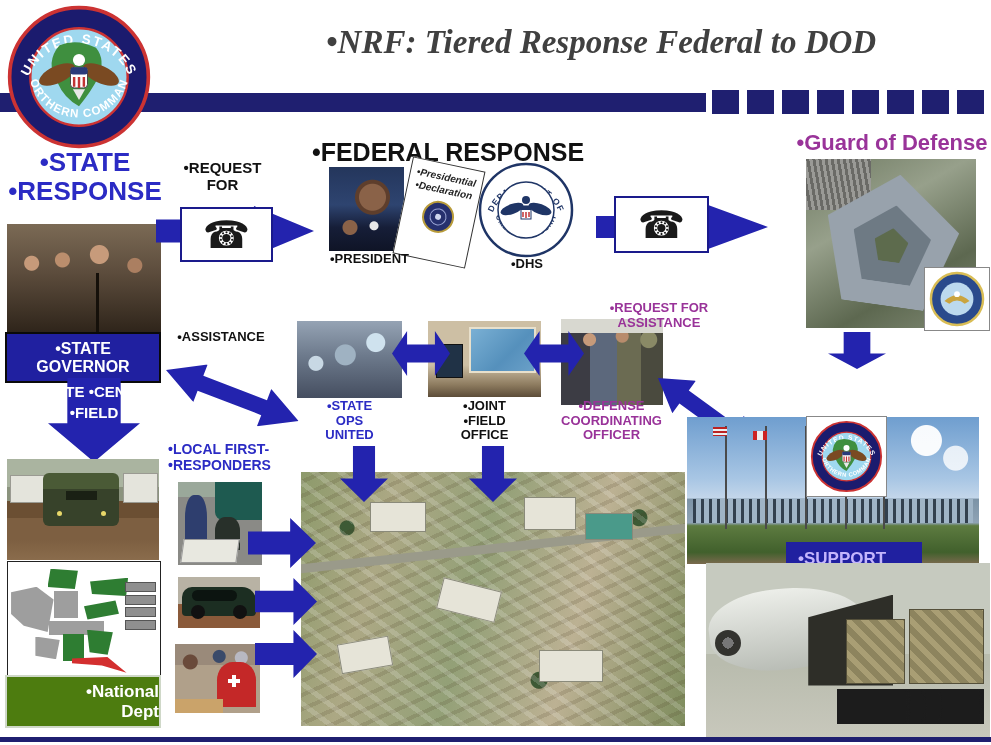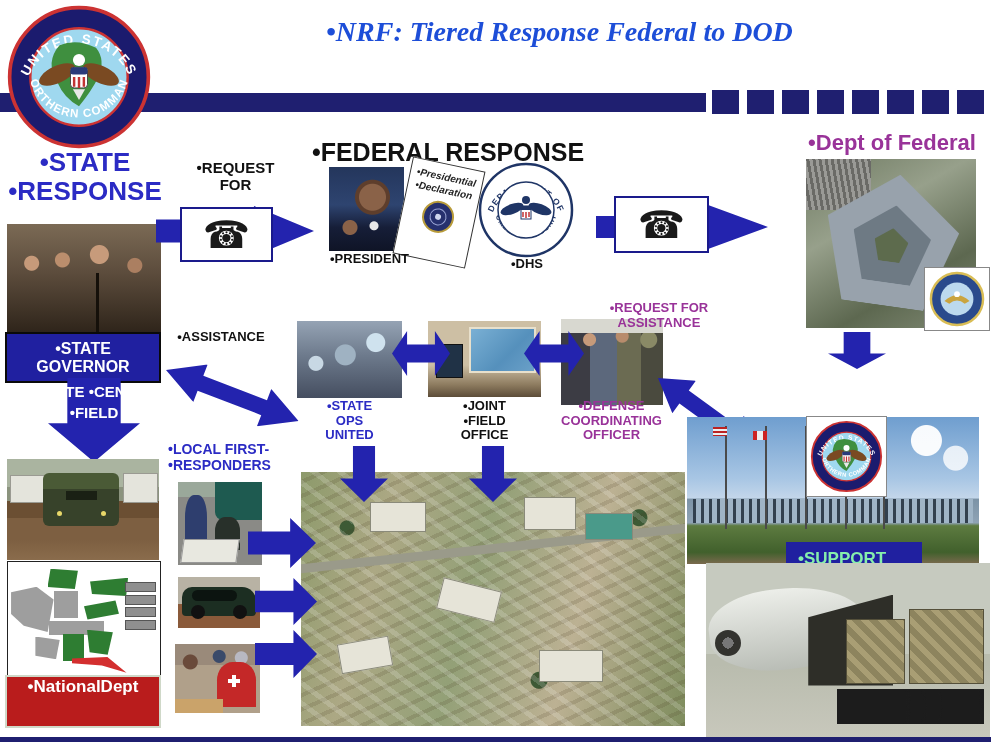--- a/index.html
+++ b/index.html
@@ -3,39 +3,39 @@
 <meta charset="utf-8">
 <style>
   html,body{margin:0;padding:0;background:#fff;}
   .stage{position:relative;width:991px;height:745px;background:#fff;overflow:hidden;
          font-family:"Liberation Sans",sans-serif;}
   .abs{position:absolute;}
   
   .topbar{left:0;top:93px;width:706px;height:19px;background:#1f1f70;}
   .blocks{left:712px;top:90px;width:279px;height:24px;display:flex;gap:8px;}
   .blk{width:27px;height:24px;background:#1f1f70;}
-  .title{left:326px;top:16px;width:665px;font-family:"Liberation Serif",serif;
-         font-style:italic;font-weight:bold;font-size:28px;color:#1d4ed8;white-space:nowrap;}
+  .title{left:326px;top:24px;width:665px;font-family:"Liberation Serif",serif;
+         font-style:italic;font-weight:bold;font-size:33px;color:#404040;white-space:nowrap;}
   .botbar{left:0;top:737px;width:991px;height:5px;background:#1f1f70;}
   
   .lbl{position:absolute;font-weight:bold;text-align:center;line-height:1.12;}
   .lbl span{display:block;}
-  .c-blue{color:#2b2bc4}.c-purple{color:#993399}.c-pink{color:#86efac}
+  .c-blue{color:#2b2bc4}.c-purple{color:#993399}.c-pink{color:#c4b5fd}
   .c-black{color:#111}
   
   .ar{background:#2323ae;}
   .ar-r{clip-path:polygon(0 27%,62% 27%,62% 0,100% 50%,62% 100%,62% 73%,0 73%);}
   .ar-d{clip-path:polygon(27% 0,73% 0,73% 58%,100% 58%,50% 100%,0 58%,27% 58%);}
   .ar-dd{clip-path:polygon(0 50%,26% 0,26% 30%,74% 30%,74% 0,100% 50%,74% 100%,74% 70%,26% 70%,26% 100%);}
   .ar-big{clip-path:polygon(21% 0,79% 0,79% 54%,100% 54%,50% 100%,0 54%,21% 54%);}
   
   .navybox{background:#2020a0;border:2px solid #0a0a0a;color:#fff;font-weight:bold;
            display:flex;flex-direction:column;justify-content:center;text-align:center;}
-  .greenbox{background:#b91c1c;border:2px solid #cfd8c8;color:#fff;font-weight:bold;
-            display:flex;flex-direction:row;justify-content:center;text-align:left;}
+  .greenbox{background:#4d7c0f;border:2px solid #cfd8c8;color:#fff;font-weight:bold;
+            display:flex;flex-direction:column;justify-content:center;text-align:right;}
   .phonebox{background:#fff;border:2px solid #1a1a8c;display:flex;align-items:center;justify-content:center;}
   .phoneglyph{font-size:38px;color:#1a1a1a;line-height:1;}
   
   .ph{position:absolute;overflow:hidden;}
   .ph-press{background:
     radial-gradient(circle at 16% 36%,#c69a7a 0 7px,transparent 8px),
     radial-gradient(circle at 36% 33%,#bb8e6d 0 7px,transparent 8px),
     radial-gradient(circle at 60% 28%,#c79b7b 0 9px,transparent 10px),
     radial-gradient(circle at 83% 38%,#ab7f61 0 7px,transparent 8px),
     linear-gradient(180deg,#7b6a55 0%,#5c4c3c 45%,#2e241a 100%);}
@@ -232,21 +232,21 @@
     <span>•ASSISTANCE</span>
   </div>
   <div class="abs ar ar-dd" style="left:166px;top:350px;width:142px;height:40px;transform:rotate(21deg);transform-origin:0 50%"></div>
   <div class="abs ar ar-big" style="left:48px;top:378px;width:92px;height:84px"></div>
   <div class="sad-text" style="left:30px;top:381px;width:128px">
     <span>•STATE</span>
     <span>•CENTER</span>
     <span>•FIELD</span>
   </div>
 
-  <div class="lbl c-black" style="left:188px;top:160px;width:95px;font-size:15px">
+  <div class="lbl c-black" style="left:175px;top:160px;width:95px;font-size:15px">
     <span>•REQUEST</span>
     <span>FOR</span>
   </div>
   <div class="abs ar ar-r" style="left:156px;top:206px;width:158px;height:50px"></div>
   <div class="abs phonebox" style="left:180px;top:207px;width:89px;height:51px">
     <span class="phoneglyph">☎</span>
   </div>
 
   <div class="lbl c-black" style="left:303px;top:138px;width:290px;font-size:25px">
     <span>•FEDERAL RESPONSE</span>
@@ -268,21 +268,21 @@
   <div class="lbl c-black" style="left:492px;top:257px;width:70px;font-size:13px">
     <span>•DHS</span>
   </div>
 
   <div class="abs ar ar-r" style="left:596px;top:203px;width:172px;height:48px"></div>
   <div class="abs phonebox" style="left:614px;top:196px;width:91px;height:53px">
     <span class="phoneglyph">☎</span>
   </div>
 
   <div class="lbl c-purple" style="left:793px;top:131px;width:198px;font-size:22px;white-space:nowrap">
-    <span>•Dept of Federal</span>
+    <span>•Guard of Defense</span>
   </div>
   <div class="ph ph-pentagon" style="left:806px;top:159px;width:170px;height:169px">
     <div class="parklot"></div>
     <div class="pent p1"></div>
     <div class="pent p2"></div>
     <div class="pent p3"></div>
   </div>
   <div class="abs sealbox" style="left:924px;top:267px;width:64px;height:62px">
     <svg width="56" height="56">
         <use href="#dod-seal"></use>

